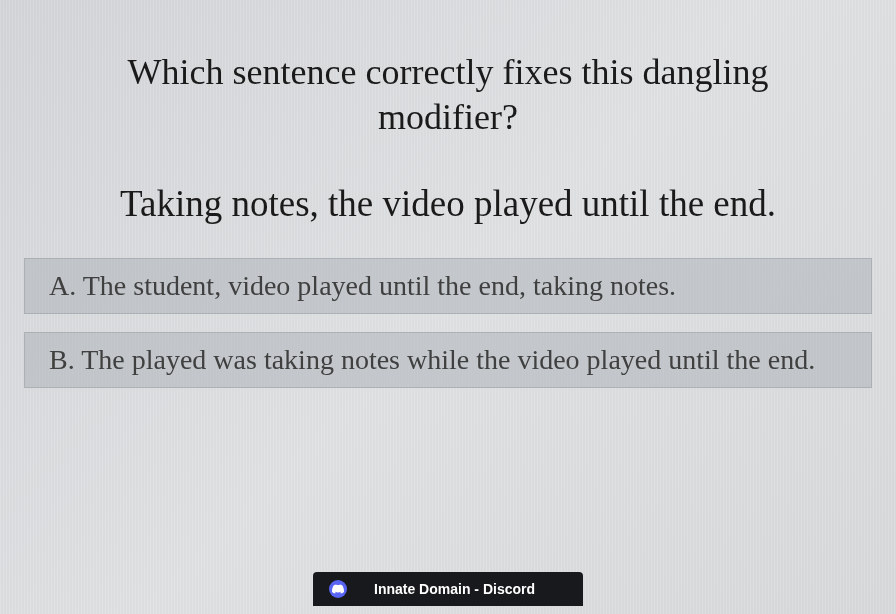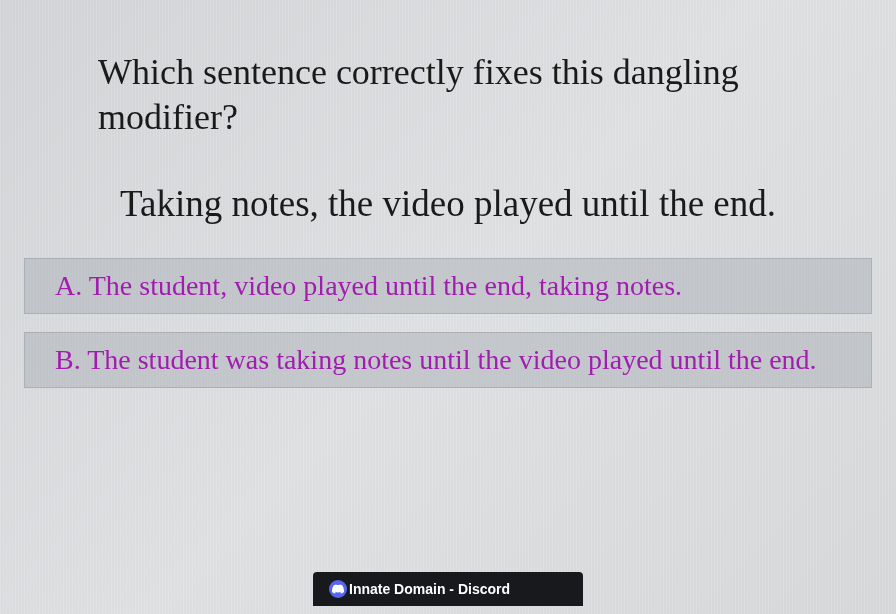--- a/index.html
+++ b/index.html
@@ -17,20 +17,21 @@
       font-family: Georgia, 'Times New Roman', serif;
       color: #2a2a2a;
       position: relative;
       overflow: hidden;
     }
     .content {
       padding: 50px 20px 0 20px;
     }
     .question-title {
       font-size: 36px;
+      text-align: center;
       font-weight: 400;
       line-height: 1.25;
       margin: 0 auto 40px auto;
       max-width: 700px;
       color: #1a1a1a;
     }
     .example-sentence {
       font-size: 37px;
       text-align: center;
       font-weight: 400;
@@ -38,46 +39,46 @@
       margin: 4px auto 30px auto;
       padding: 0 20px;
       color: #1a1a1a;
     }
     .options {
       padding: 0 4px;
     }
     .option {
       background: rgba(175, 180, 185, 0.55);
       border: 1px solid rgba(140, 145, 150, 0.4);
-      padding: 8px 30px;
+      padding: 8px 24px;
       margin-bottom: 18px;
       font-size: 28px;
       line-height: 1.35;
-      color: #a21caf;
+      color: #404040;
     }
     .option-label {
       display: inline;
     }
     .option-text {
       display: inline;
     }
     .notification {
       position: absolute;
       bottom: 8px;
       left: 50%;
       transform: translateX(-50%);
       background: #17191c;
       color: #ffffff;
       padding: 8px 16px;
       border-radius: 4px 4px 0 0;
       font-family: -apple-system, BlinkMacSystemFont, 'Segoe UI', sans-serif;
       font-size: 14px;
       display: flex;
       align-items: center;
-      gap: 2px;
+      gap: 27px;
       min-width: 270px;
     }
     .discord-icon {
       width: 18px;
       height: 18px;
       background: #5865F2;
       border-radius: 50%;
       display: flex;
       align-items: center;
       justify-content: center;
@@ -99,21 +100,21 @@
   <h1 class="question-title">Which sentence correctly fixes this dangling modifier?</h1>
   <p class="example-sentence">Taking notes, the video played until the end.</p>
 
   <div class="options">
     <div class="option">
       <span class="option-label">A.</span>
       <span class="option-text">The student, video played until the end, taking notes.</span>
     </div>
     <div class="option">
       <span class="option-label">B.</span>
-      <span class="option-text">The student was taking notes until the video played until the end.</span>
+      <span class="option-text">The played was taking notes while the video played until the end.</span>
     </div>
   </div>
 </div>
 
 <div class="notification">
   <span class="discord-icon">
     <svg viewBox="0 0 24 24">
         <path d="M20.317 4.37a19.79 19.79 0 0 0-4.885-1.515.074.074 0 0 0-.079.037c-.21.375-.444.864-.608 1.25a18.27 18.27 0 0 0-5.487 0 12.64 12.64 0 0 0-.617-1.25.077.077 0 0 0-.079-.037A19.74 19.74 0 0 0 3.677 4.37a.07.07 0 0 0-.032.027C.533 9.046-.32 13.58.099 18.057a.082.082 0 0 0 .031.057 19.9 19.9 0 0 0 5.993 3.03.078.078 0 0 0 .084-.028c.462-.63.874-1.295 1.226-1.994a.076.076 0 0 0-.041-.106 13.1 13.1 0 0 1-1.872-.892.077.077 0 0 1-.008-.128 10.2 10.2 0 0 0 .372-.292.074.074 0 0 1 .077-.01c3.928 1.793 8.18 1.793 12.062 0a.074.074 0 0 1 .078.01c.12.098.246.198.373.292a.077.077 0 0 1-.006.127 12.3 12.3 0 0 1-1.873.892.077.077 0 0 0-.041.107c.36.698.772 1.362 1.225 1.993a.076.076 0 0 0 .084.028 19.84 19.84 0 0 0 6.002-3.03.077.077 0 0 0 .032-.054c.5-5.177-.838-9.674-3.549-13.66a.061.061 0 0 0-.031-.03z"></path>
       </svg>
   </span>

